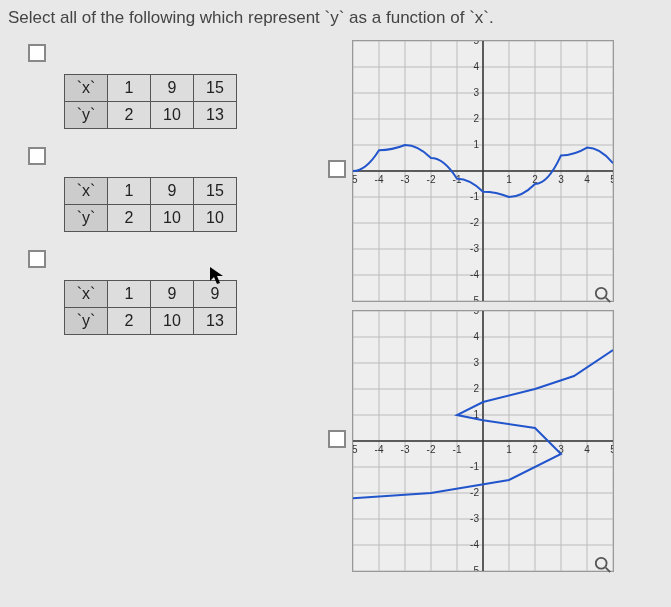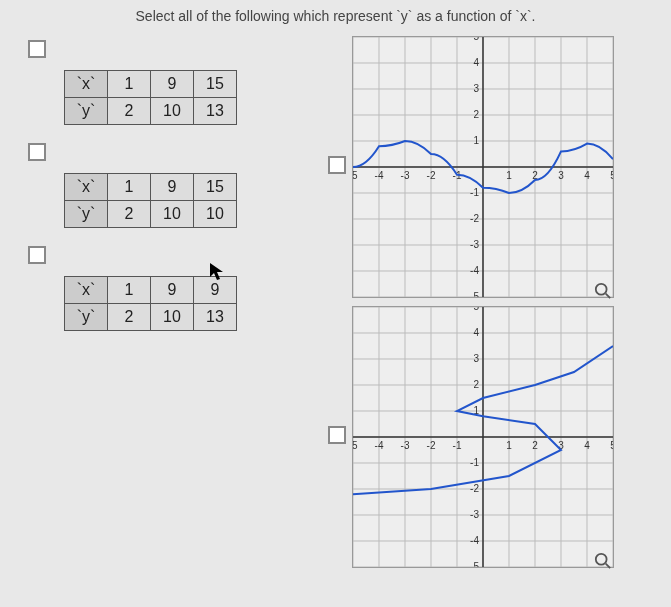--- a/index.html
+++ b/index.html
@@ -6,24 +6,23 @@
   margin: 0;
   padding: 8px;
   font-family: Arial, sans-serif;
   background: #e8e8e8;
   width: 671px;
   height: 607px;
   box-sizing: border-box;
   color: #333;
 }
 .question {
-  font-size: 14px;
+  font-size: 17px;
   color: #444;
   margin-bottom: 12px;
-  text-align: center;
 }
 .content {
   display: flex;
   gap: 20px;
 }
 .left-col {
   width: 300px;
 }
 .right-col {
   flex: 1;

